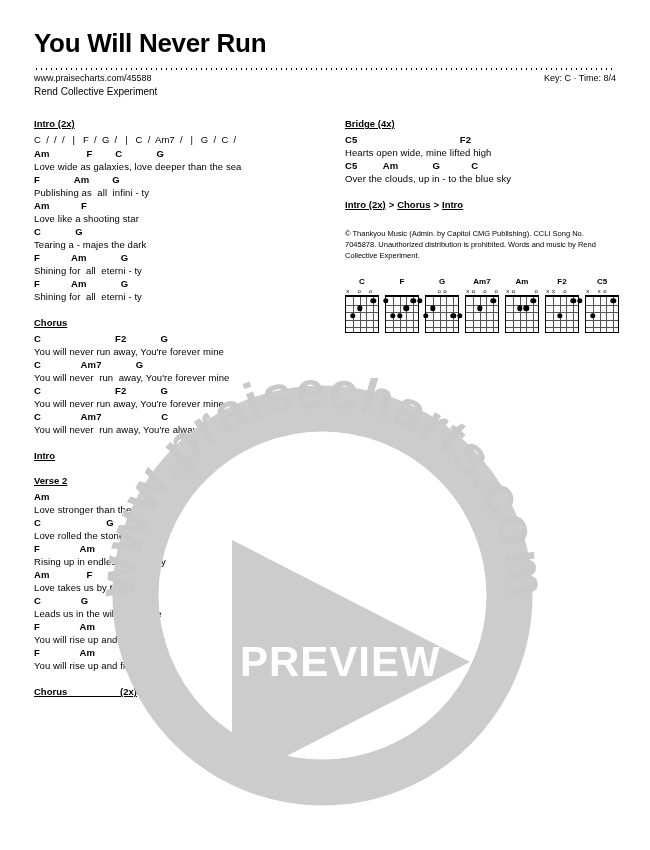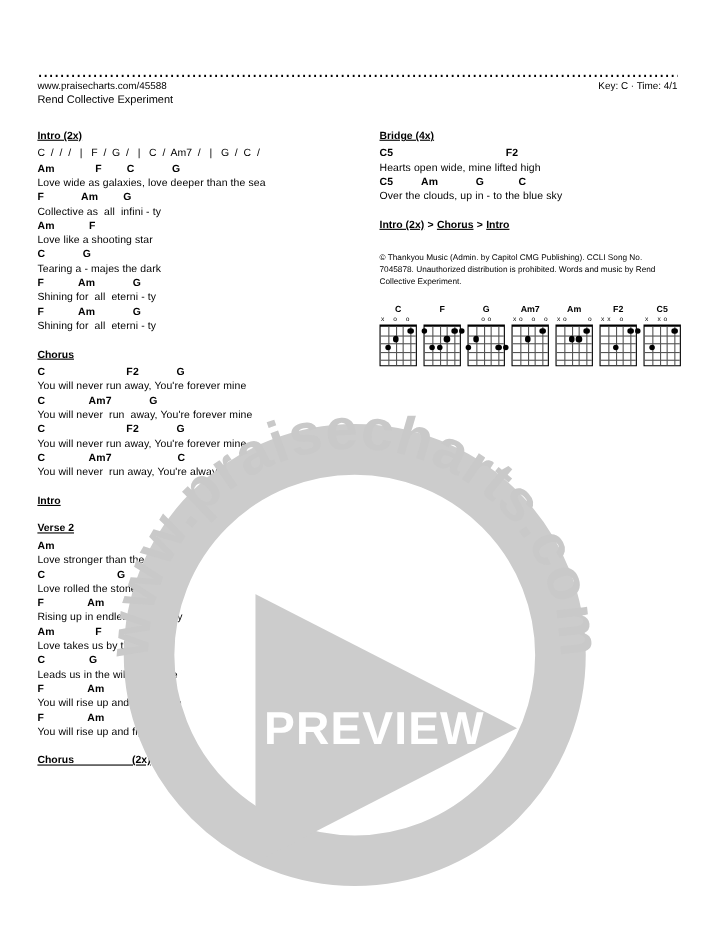--- a/index.html
+++ b/index.html
@@ -77,34 +77,35 @@
   .logo-mark { width:26px; height:26px; border-radius:50%; border:2.6px solid #e03127; display:flex; align-items:center; justify-content:center; }
   .logo-tri { width:0; height:0; border-left:9px solid #e03127; border-top:6px solid transparent; border-bottom:6px solid transparent; margin-left:3px; }
   .logo-text { font-size:23px; font-weight:bold; color:#231f20; letter-spacing:-0.4px; }
   .logo-text .fade { color:#d8d8d4; }
 </style>
 </head>
 <body>
 
 <div class="page">
 
+  <div class="title">You Will Never Run</div>
   <div class="dotline"></div>
   <div class="url">www.praisecharts.com/45588</div>
   <div class="artist">Rend Collective Experiment</div>
-  <div class="keytime">Key: C · Time: 4/1</div>
+  <div class="keytime">Key: C · Time: 8/4</div>
 
   <div class="col-left">
     <div class="sect">Intro (2x)</div>
     <div class="progression">C  /  /  /   |   F  /  G  /   |   C  /  Am7  /   |   G  /  C  /</div>
 
     <div id="verse1-body">
         <div class="chordline">Am             F        C            G</div>
         <div class="lyricline">Love wide as galaxies, love deeper than the sea</div>
         <div class="chordline">F            Am        G</div>
-        <div class="lyricline">Collective as  all  infini - ty</div>
+        <div class="lyricline">Publishing as  all  infini - ty</div>
         <div class="chordline">Am           F</div>
         <div class="lyricline">Love like a shooting star</div>
         <div class="chordline">C            G</div>
         <div class="lyricline">Tearing a - majes the dark</div>
         <div class="chordline">F           Am            G</div>
         <div class="lyricline">Shining for  all  eterni - ty</div>
         <div class="chordline">F           Am            G</div>
         <div class="lyricline">Shining for  all  eterni - ty</div>
       </div>
 

